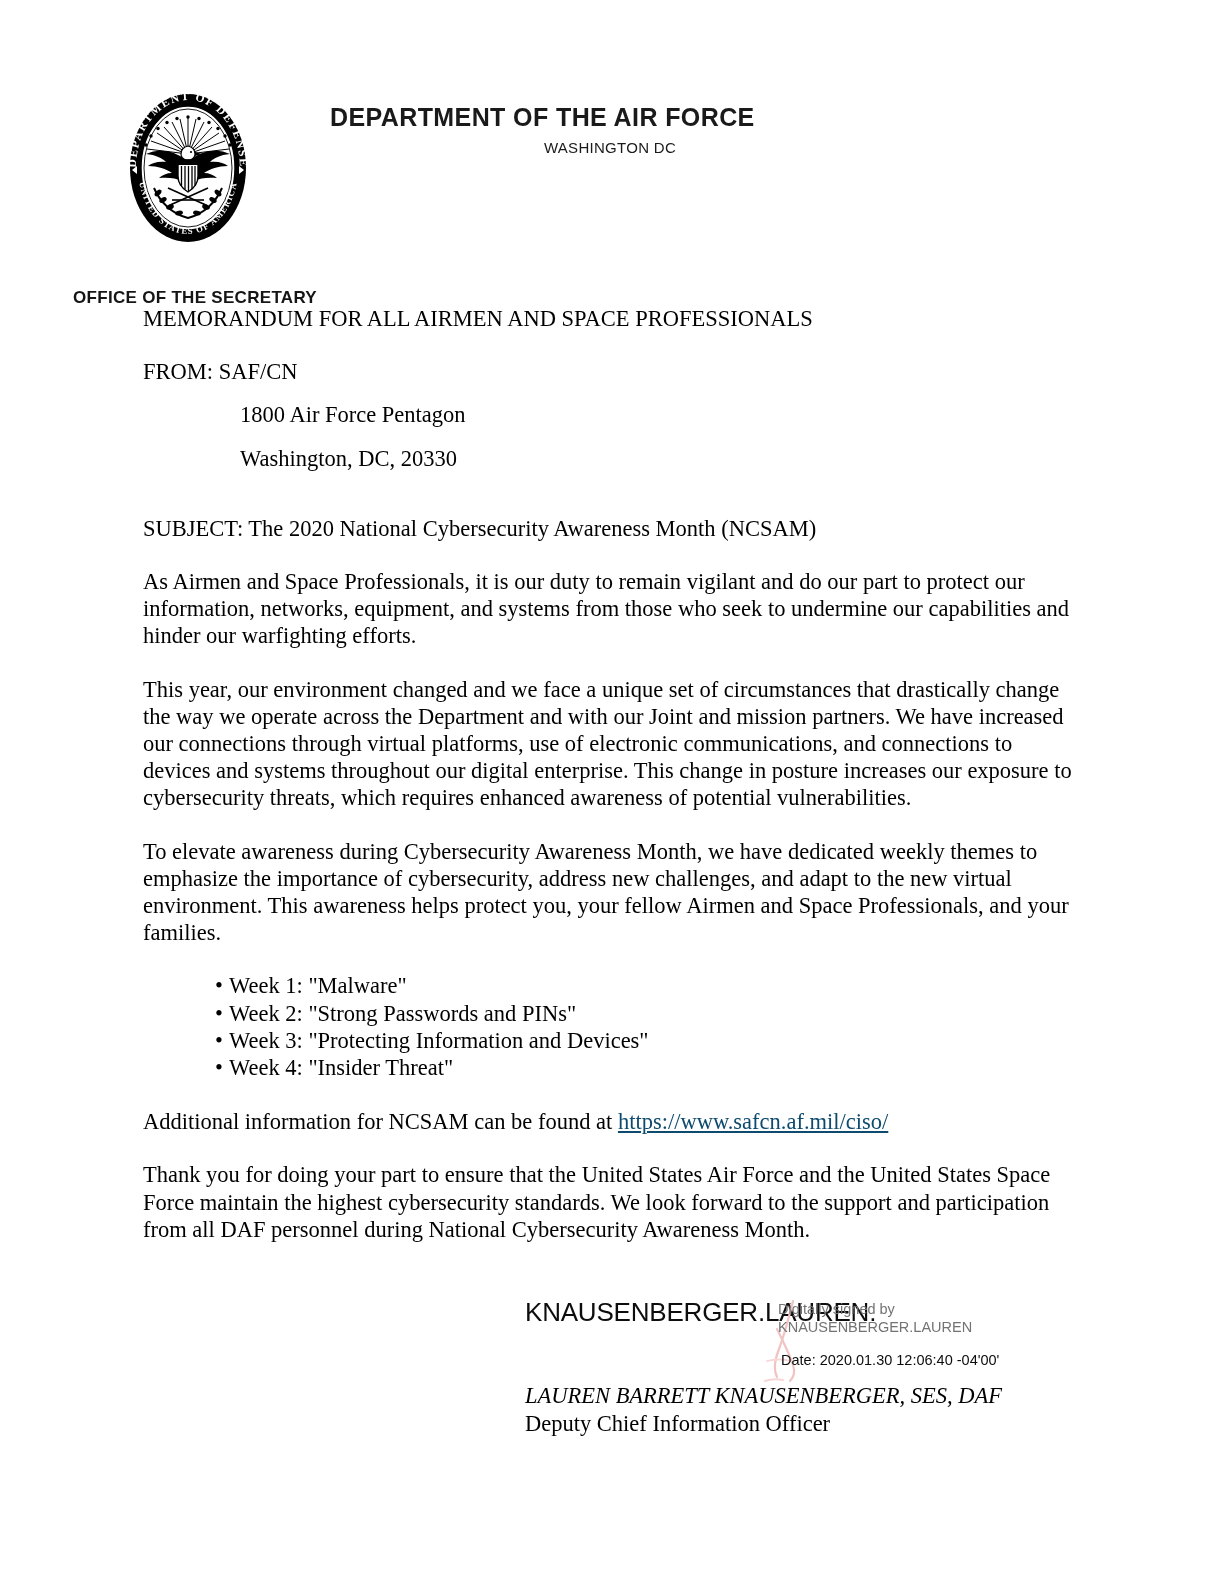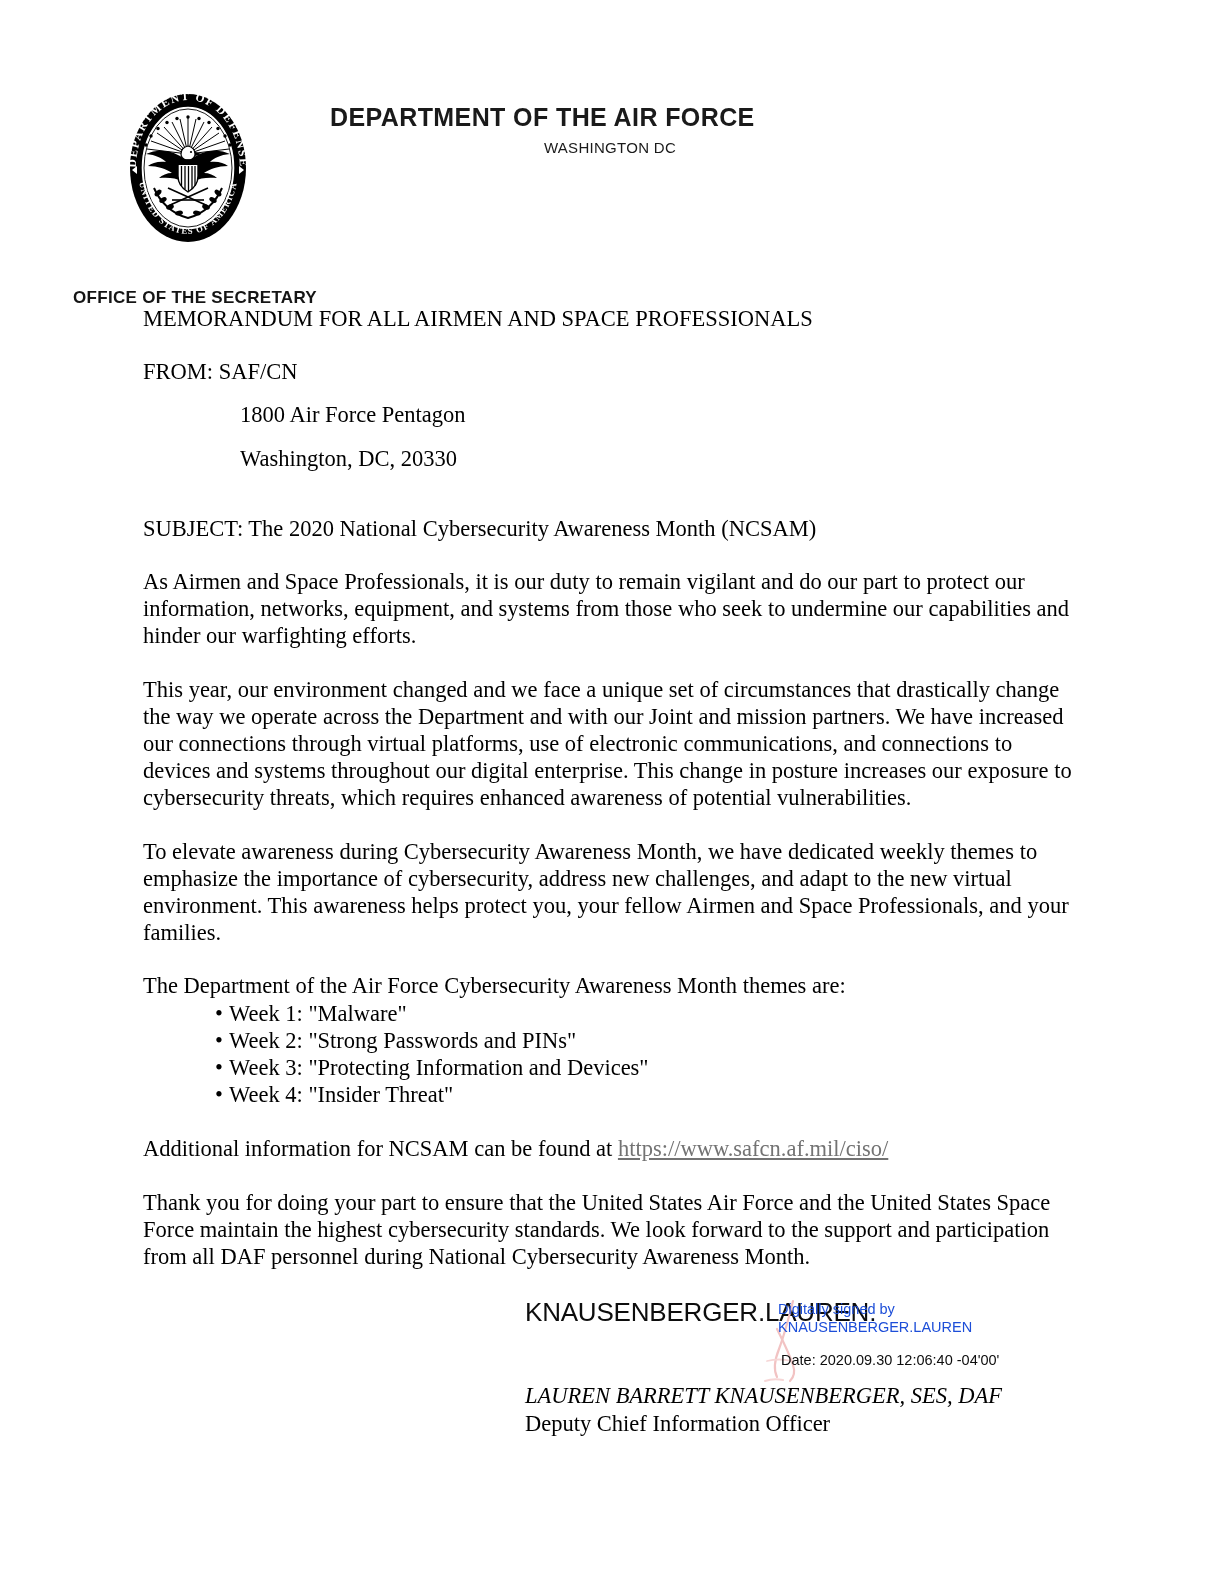--- a/index.html
+++ b/index.html
@@ -101,21 +101,21 @@
     margin: 0;
     padding: 0;
     white-space: nowrap;
   }
   .theme-list li .bullet {
     display: inline-block;
     width: 14px;
   }
 
   .link {
-    color: #737373;
+    color: #0c4a6e;
     text-decoration: underline;
   }
 
   
   .sig-block {
     position: absolute;
     left: 525px;
     top: 1297px;
     width: 620px;
     height: 160px;
@@ -139,21 +139,21 @@
     height: 88px;
     pointer-events: none;
   }
   .dsig-meta {
     position: absolute;
     left: 253px;
     top: 4px;
     font-family: "Liberation Sans", "DejaVu Sans", sans-serif;
     font-size: 14.5px;
     line-height: 17.5px;
-    color: #1d4ed8;
+    color: #737373;
     white-space: nowrap;
   }
   .dsig-date {
     position: absolute;
     left: 256px;
     top: 55px;
     font-family: "Liberation Sans", "DejaVu Sans", sans-serif;
     font-size: 14.5px;
     line-height: 17.5px;
     color: #0d0d0d;
@@ -295,21 +295,20 @@
     <div class="spacer-line"></div>
 
     <p class="para">SUBJECT:  The 2020 National Cybersecurity Awareness Month (NCSAM)</p>
 
     <p class="para">As Airmen and Space Professionals, it is our duty to remain vigilant and do our part to protect our information, networks, equipment, and systems from those who seek to undermine our capabilities and hinder our warfighting efforts.</p>
 
     <p class="para">This year, our environment changed and we face a unique set of circumstances that drastically change the way we operate across the Department and with our Joint and mission partners. We have increased our connections through virtual platforms, use of electronic communications, and connections to devices and systems throughout our digital enterprise. This change in posture increases our exposure to cybersecurity threats, which requires enhanced awareness of potential vulnerabilities.</p>
 
     <p class="para">To elevate awareness during Cybersecurity Awareness Month, we have dedicated weekly themes to emphasize the importance of cybersecurity, address new challenges, and adapt to the new virtual environment. This awareness helps protect you, your fellow Airmen and Space Professionals, and your families.</p>
 
-    <p class="para nogap">The Department of the Air Force Cybersecurity Awareness Month themes are:</p>
 
     <ul class="theme-list">
       <li>
         <span class="bullet">•</span><span>Week 1:  "Malware"</span>
       </li>
       <li>
         <span class="bullet">•</span><span>Week 2:  "Strong Passwords and PINs"</span>
       </li>
       <li>
         <span class="bullet">•</span><span>Week 3:  "Protecting Information and Devices"</span>
@@ -334,19 +333,19 @@
       <path d="M14 30 C 20 42, 26 54, 30 66 C 32 72, 31 78, 27 82" fill="none" stroke="#f2c3c3" stroke-width="2.2" stroke-linecap="round"></path>
       <path d="M4 62 C 12 60, 20 60, 28 62" fill="none" stroke="#f6d6d6" stroke-width="1.8" stroke-linecap="round"></path>
       <path d="M2 82 C 8 80, 14 80, 20 81" fill="none" stroke="#f6d6d6" stroke-width="2" stroke-linecap="round"></path>
     </svg>
 
     <div class="dsig-meta">
       <div>Digitally signed by</div>
       <div>KNAUSENBERGER.LAUREN</div>
     </div>
 
-    <div class="dsig-date">Date: 2020.09.30 12:06:40 -04'00'</div>
+    <div class="dsig-date">Date: 2020.01.30 12:06:40 -04'00'</div>
 
     <div class="sig-name-line">LAUREN BARRETT KNAUSENBERGER, SES, DAF</div>
     <div class="sig-title-line">Deputy Chief Information Officer</div>
   </div>
 
 </div>
 
 </body></html>

